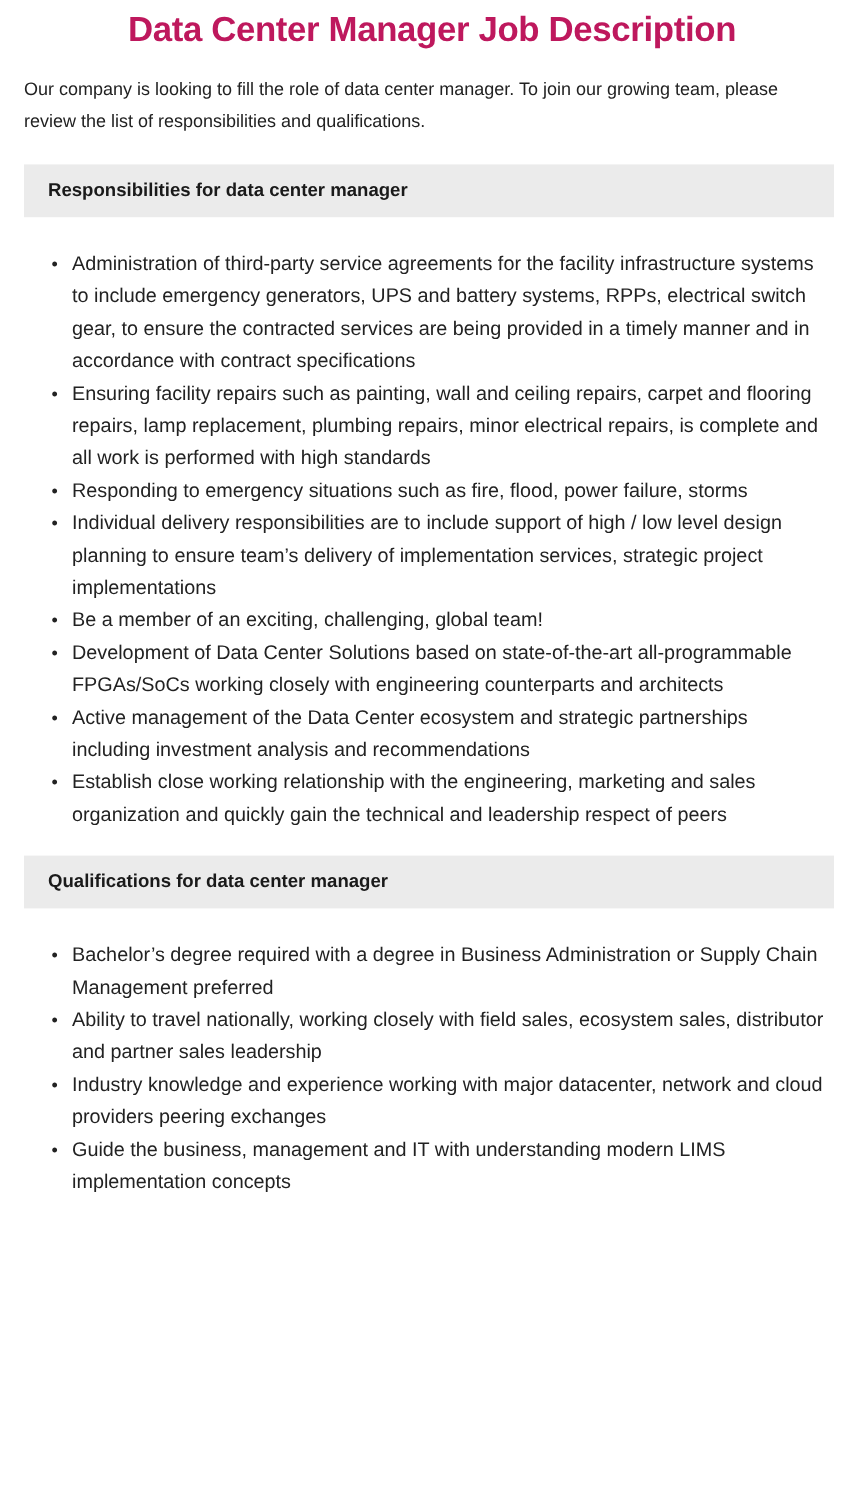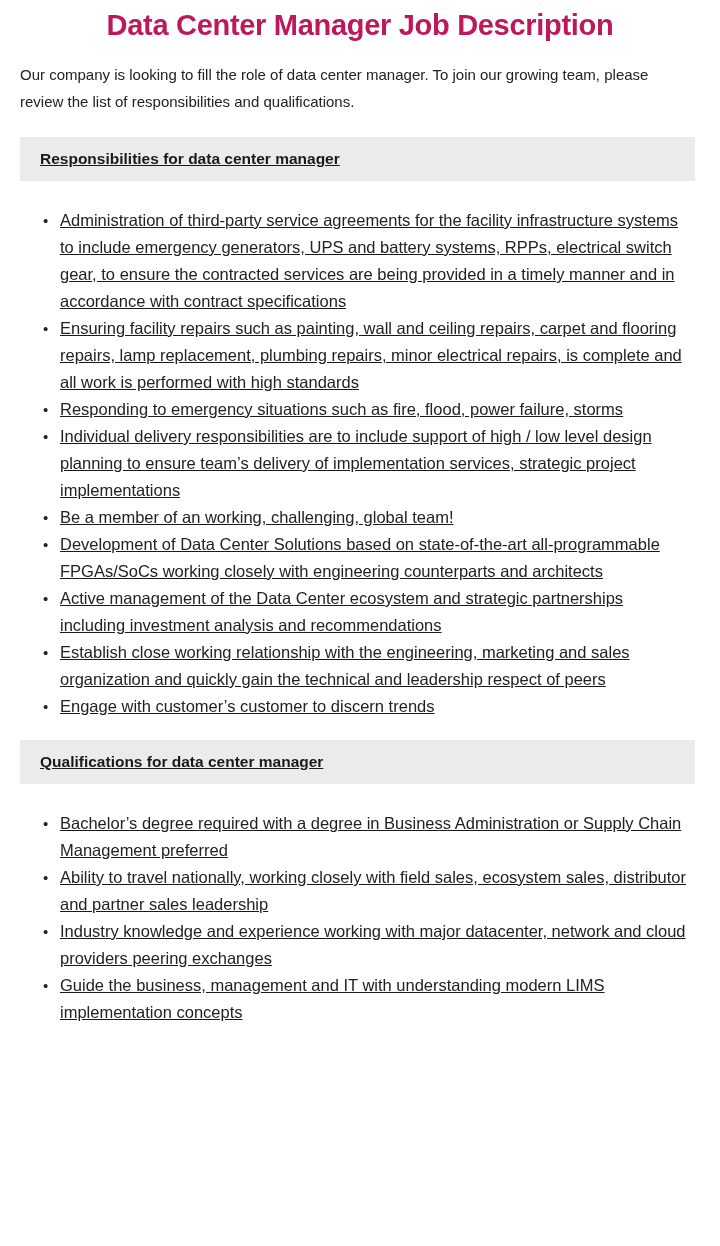--- a/index.html
+++ b/index.html
@@ -36,21 +36,20 @@
   .intro {
     font-size: 15px;
     line-height: 27px;
     color: #222222;
     margin: 0;
     padding: 17px 28px 0 20px;
   }
 
   .section {
     margin: 0;
-    text-decoration: underline;
   }
 
   .section-header {
     background: #ebebeb;
     margin: 0 25px 0 20px;
     padding: 11px 0 12px 20px;
     font-size: 15.5px;
     font-weight: bold;
     color: #1a1a1a;
     line-height: 21px;
@@ -98,25 +97,24 @@
   <div class="section-spacer-top"></div>
 
   <section class="section">
     <div class="section-header">Responsibilities for data center manager</div>
     <div class="gap-after-responsibilities"></div>
     <ul class="bullet-list">
       <li>Administration of third-party service agreements for the facility infrastructure systems to include emergency generators, UPS and battery systems, RPPs, electrical switch gear, to ensure the contracted services are being provided in a timely manner and in accordance with contract specifications</li>
       <li>Ensuring facility repairs such as painting, wall and ceiling repairs, carpet and flooring repairs, lamp replacement, plumbing repairs, minor electrical repairs, is complete and all work is performed with high standards</li>
       <li>Responding to emergency situations such as fire, flood, power failure, storms</li>
       <li>Individual delivery responsibilities are to include support of high / low level design planning to ensure team’s delivery of implementation services, strategic project implementations</li>
-      <li>Be a member of an working, challenging, global team!</li>
+      <li>Be a member of an exciting, challenging, global team!</li>
       <li>Development of Data Center Solutions based on state-of-the-art all-programmable FPGAs/SoCs working closely with engineering counterparts and architects</li>
       <li>Active management of the Data Center ecosystem and strategic partnerships including investment analysis and recommendations</li>
       <li>Establish close working relationship with the engineering, marketing and sales organization and quickly gain the technical and leadership respect of peers</li>
-      <li>Engage with customer’s customer to discern trends</li>
     </ul>
   </section>
 
   <div class="gap-after-qualifications"></div>
 
   <section class="section">
     <div class="section-header">Qualifications for data center manager</div>
     <div class="gap-after-responsibilities"></div>
     <ul class="bullet-list">
       <li>Bachelor’s degree required with a degree in Business Administration or Supply Chain Management preferred</li>

